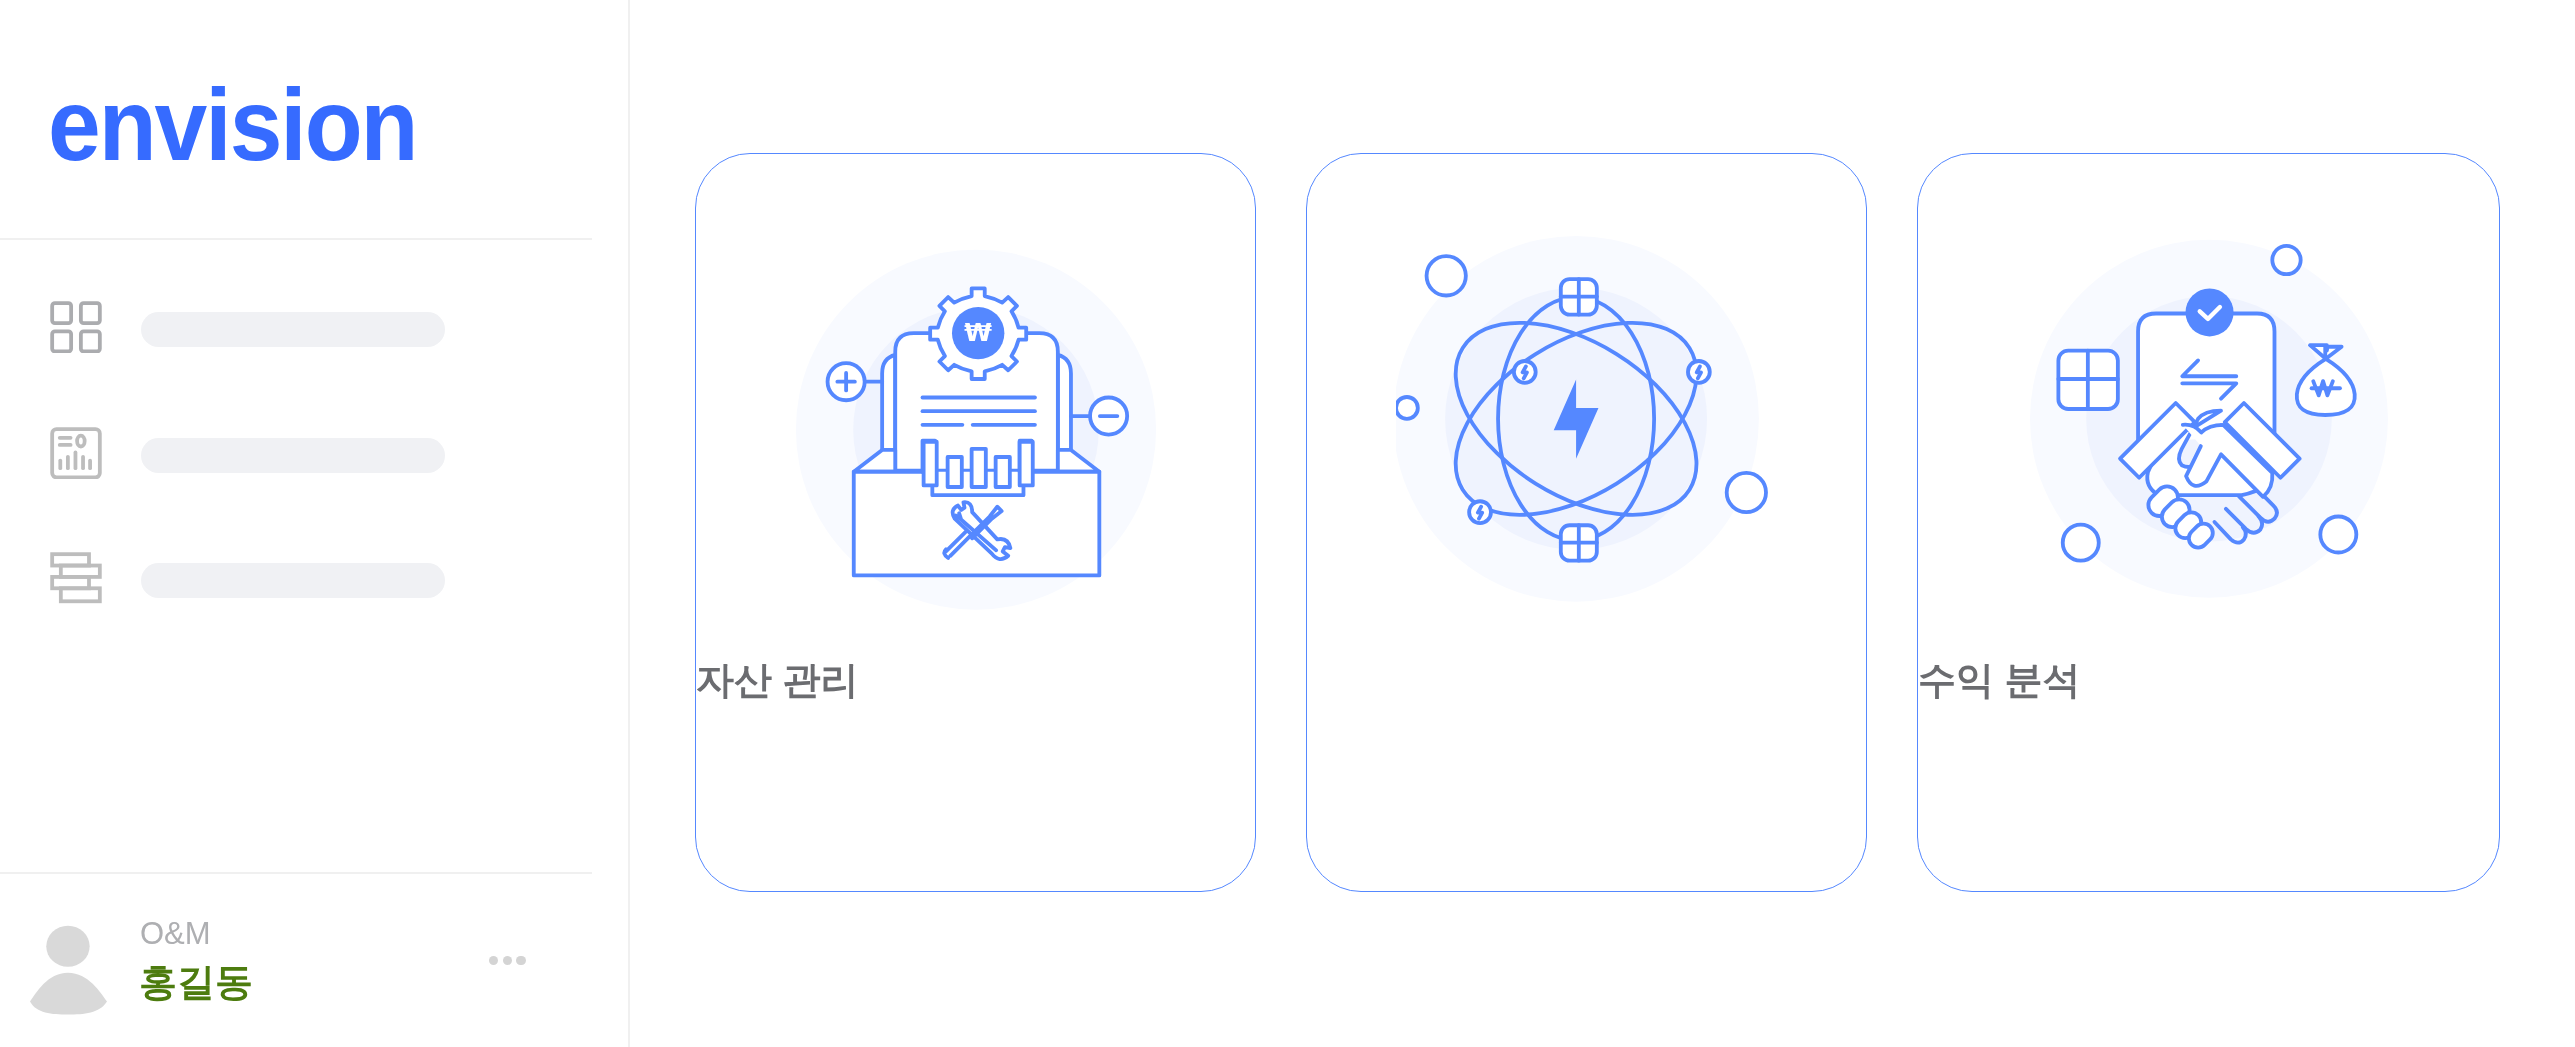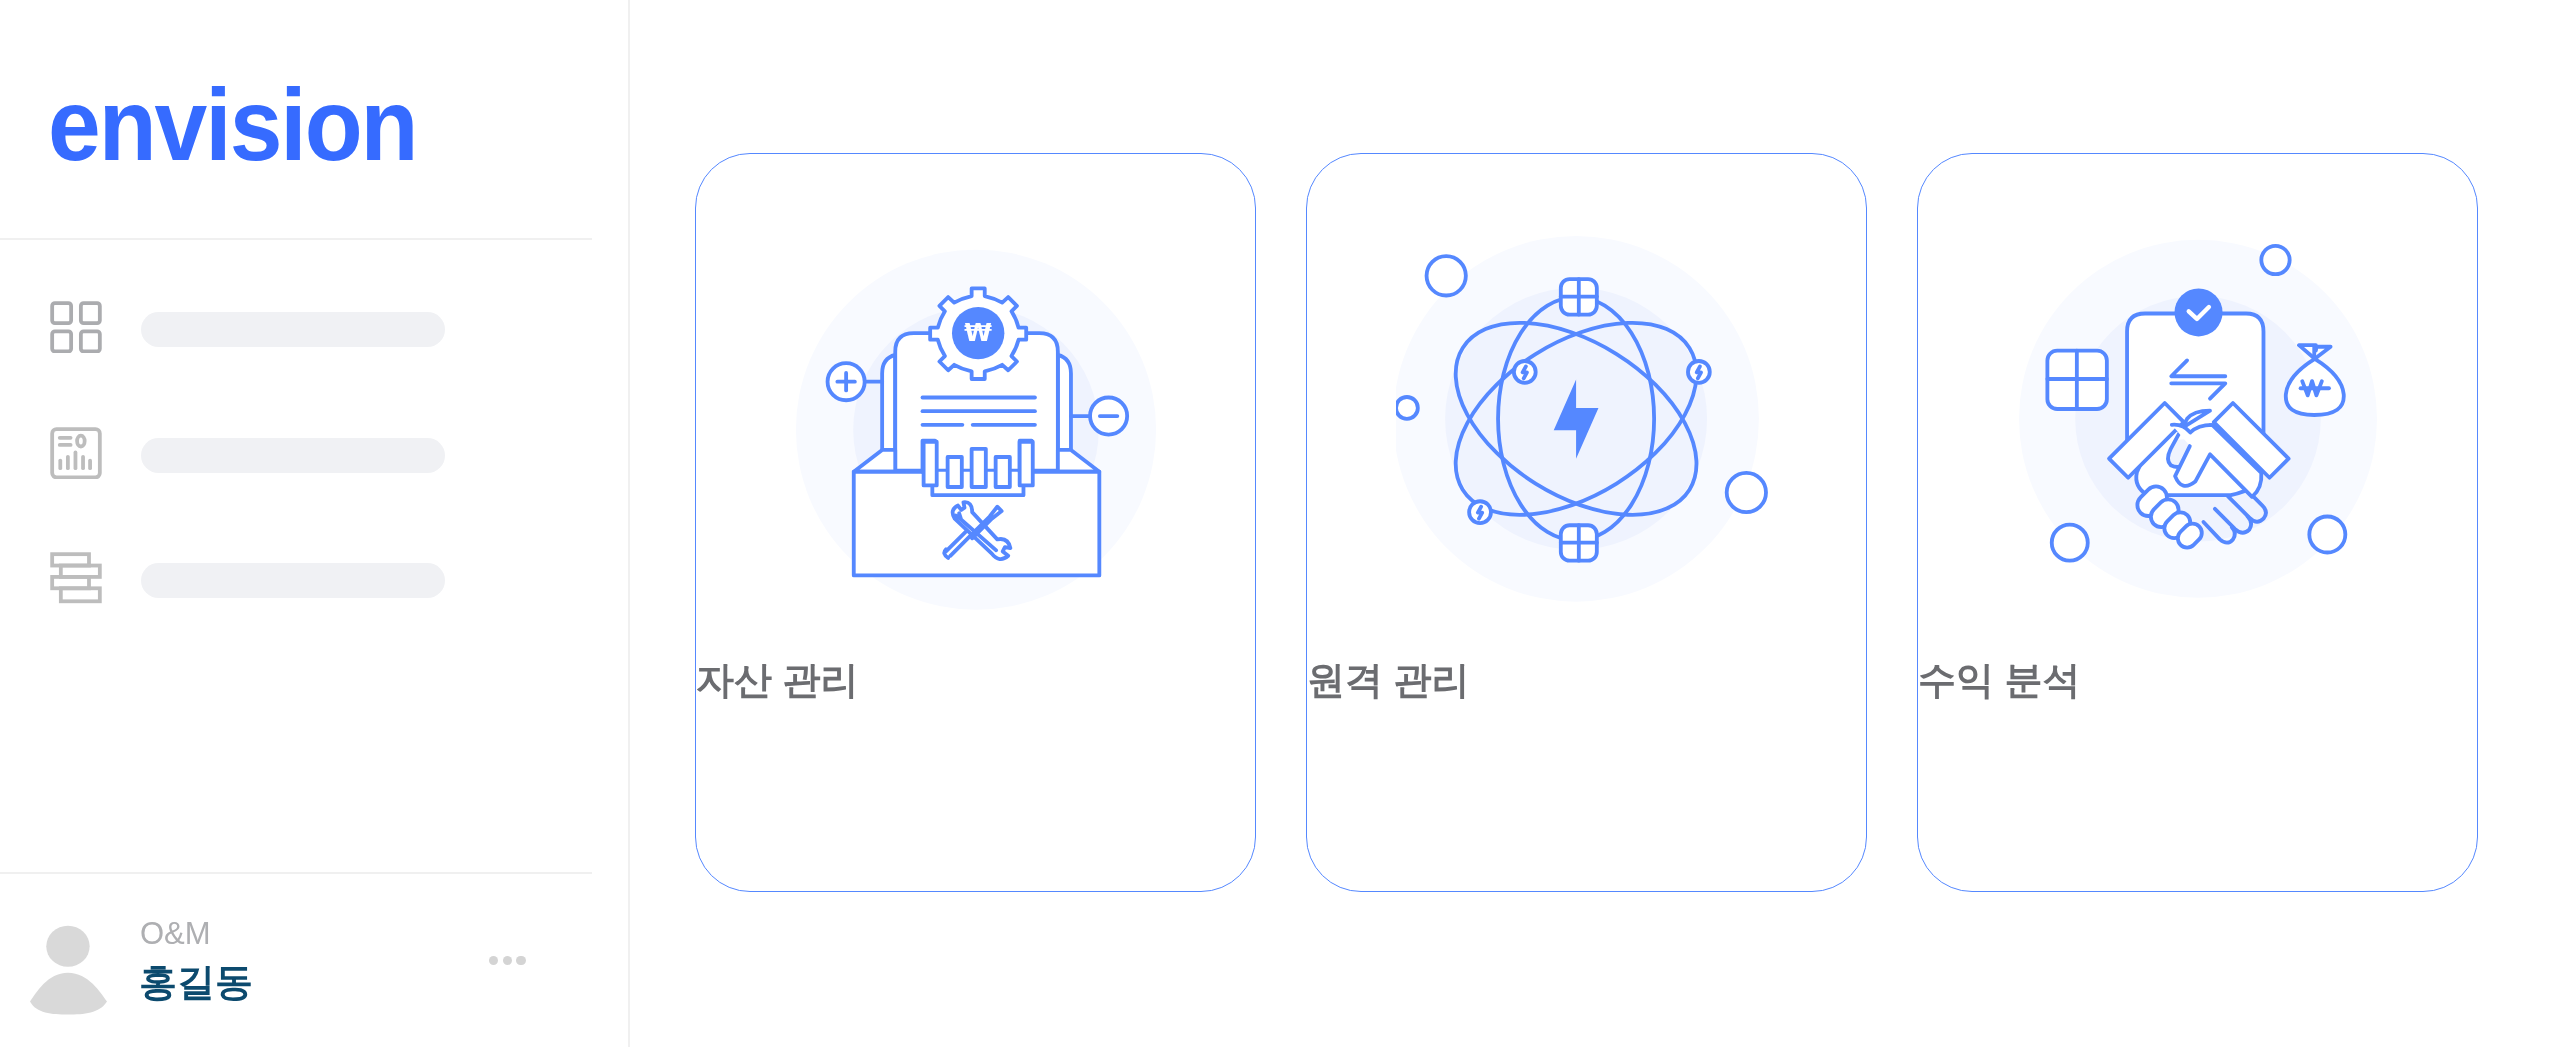--- a/index.html
+++ b/index.html
@@ -29,21 +29,21 @@
   .user {
     position:absolute; left:22px; top:895px; width:546px; height:142px;text-align:center;
   }
   .avatar { position:absolute; left:7.6px; top:27px; width:77px; height:93px; }
   .user-role {
     position:absolute; left:118px; top:22px; font-size:31px; line-height:33px;
     color:#AEAFB2; font-weight:400;
   }
   .user-name {
     position:absolute; left:117px; top:65px; font-size:38px; line-height:44px;
-    color:#0c4a6e; font-weight:700;
+    color:#4d7c0f; font-weight:700;
   }
   .more {
     position:absolute; left:467px; top:58px; width:39px; height:15.3px;
     display:flex; gap:4.4px; align-items:center; cursor:pointer;
   }
   .more span { display:block; width:9.3px; height:9.3px; border-radius:50%; background:#D4D4D4; }
 
   .card {
     position:absolute; top:153px; width:559px; height:737px;
     border:1.6px solid #5588FF; border-radius:55px; background:#FFFFFF;
@@ -205,24 +205,23 @@
         <circle class="w" cx="236" cy="249" r="20"></circle>
         <path class="s" d="M238 239 L232 250 H240 L234 261" stroke-width="5"></path>
         <circle class="w" cx="555" cy="249" r="20"></circle>
         <path class="s" d="M557 239 L551 250 H559 L553 261" stroke-width="5"></path>
         <circle class="w" cx="154" cy="506" r="20"></circle>
         <path class="s" d="M156 496 L150 507 H158 L152 518" stroke-width="5"></path>
       </g>
 
       <path class="f" d="M330 263 L289 356 H330 V408 L371 315 H330 Z"></path>
     </svg>
-    <div class="title">원격 관리</div>
-  </div>
-
-  <div class="card" style="left:1917px;">
+  </div>
+
+  <div class="card" style="left:1917px;padding-left:22px;">
     <svg class="art" viewBox="0 0 700 700">
       <circle class="halo1" cx="350" cy="335" r="328"></circle>
       <circle class="halo2" cx="350" cy="335" r="225"></circle>
       <circle class="w" cx="492" cy="44" r="26"></circle>
       <circle class="w" cx="115" cy="562" r="33"></circle>
       <circle class="w" cx="587" cy="547" r="33"></circle>
 
       <rect class="w" x="74" y="210" width="109" height="107" rx="18"></rect>
       <line class="s" x1="128" y1="210" x2="128" y2="317"></line>
       <line class="s" x1="74" y1="262" x2="183" y2="262"></line>

